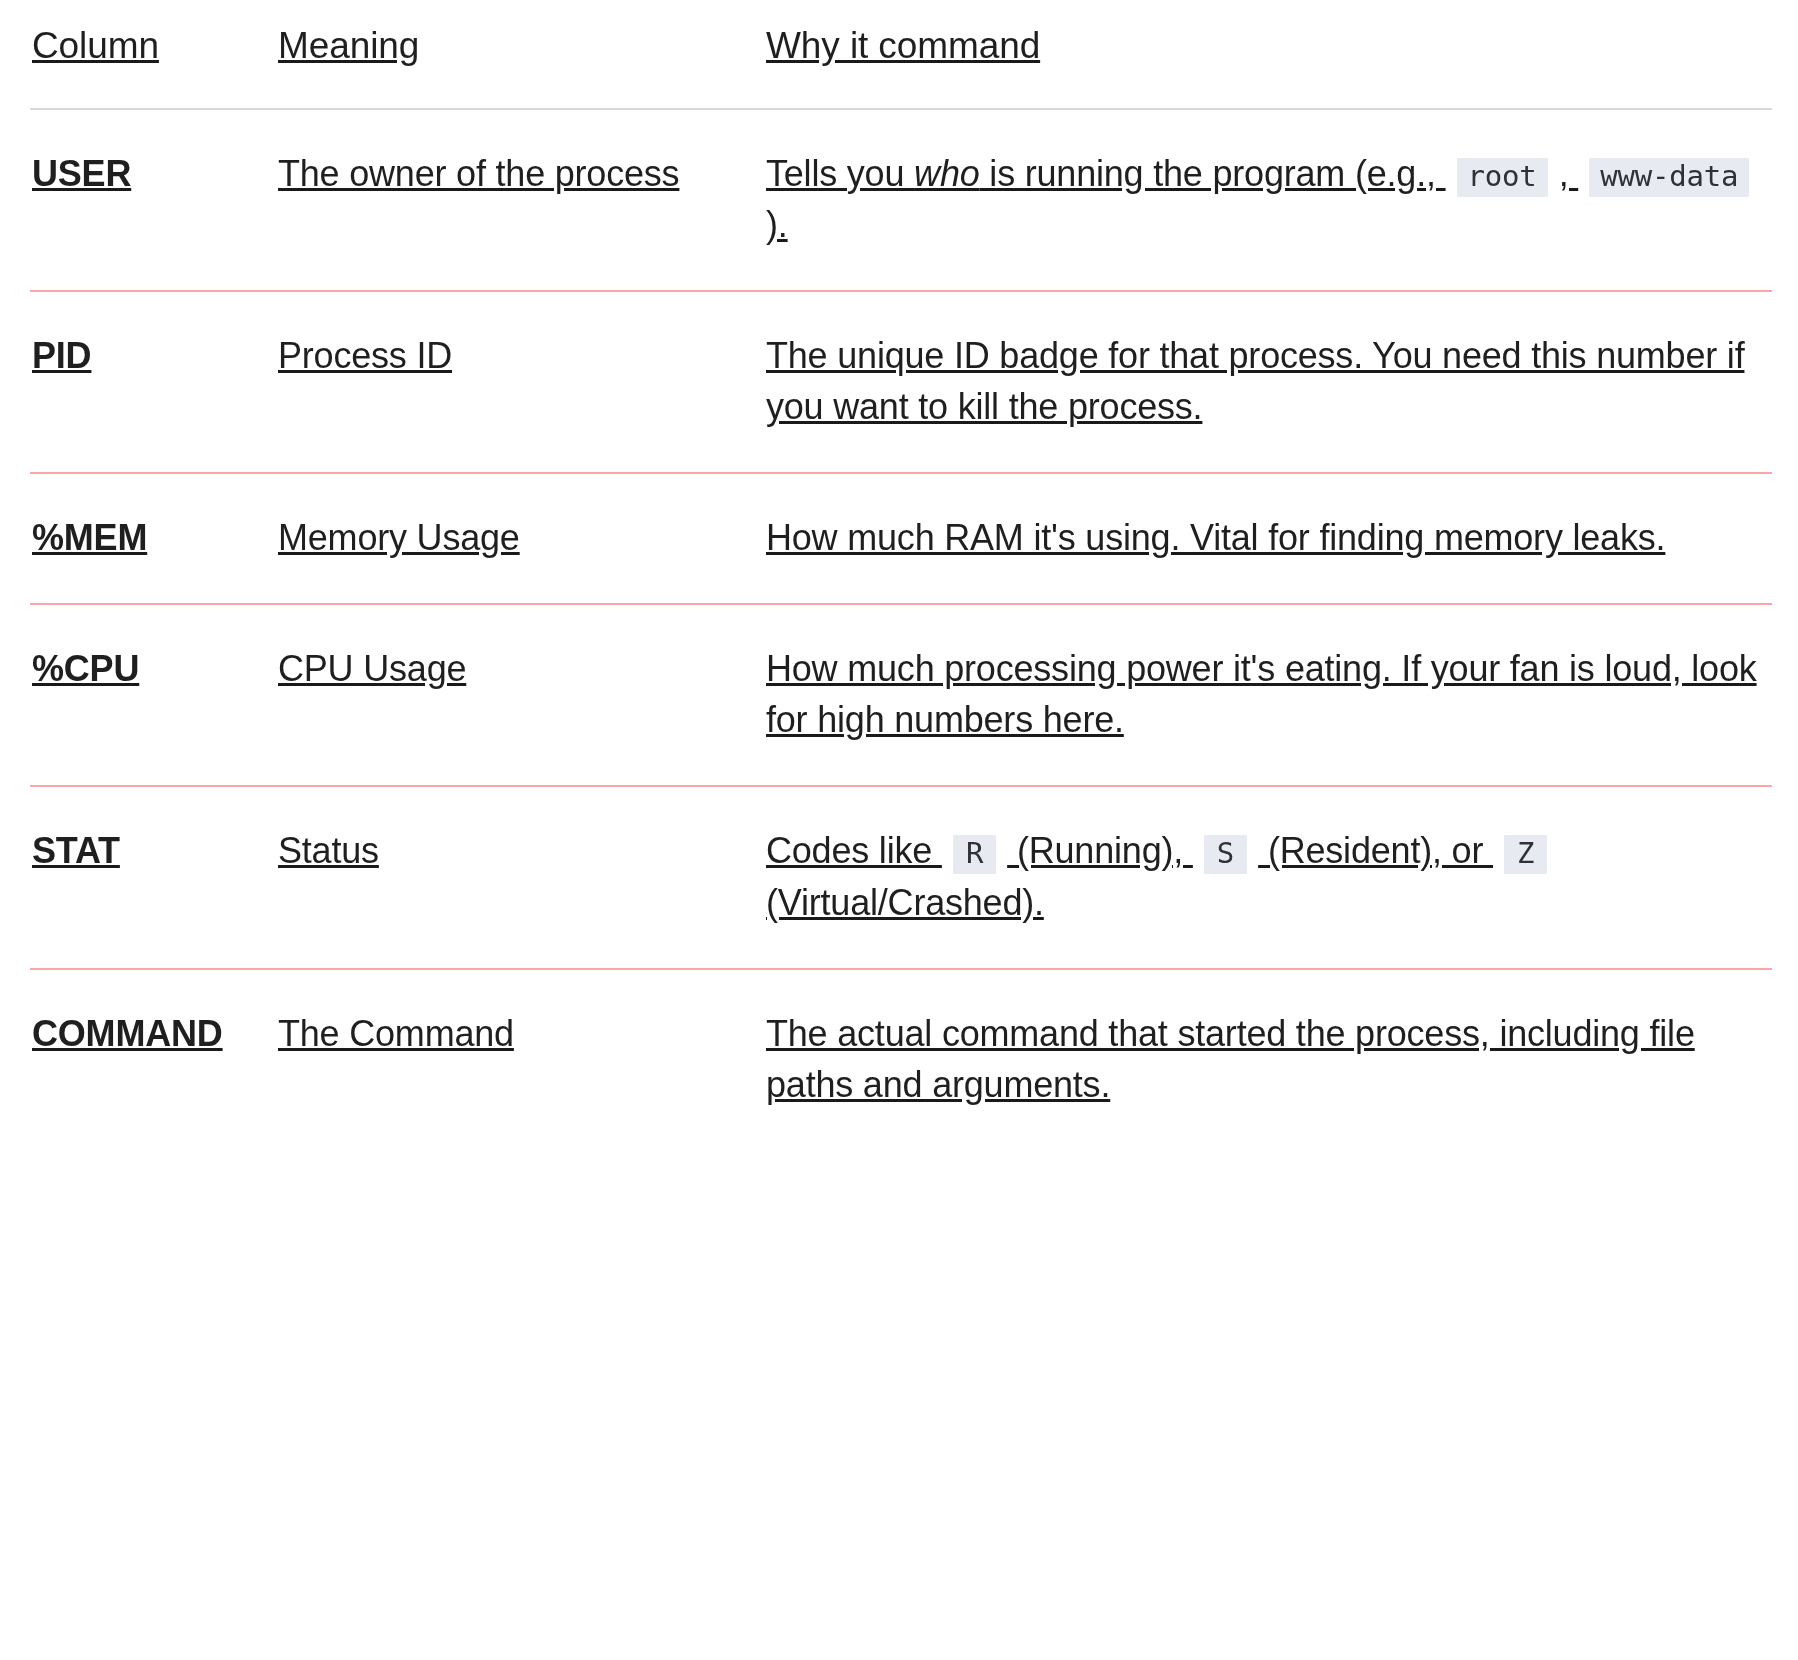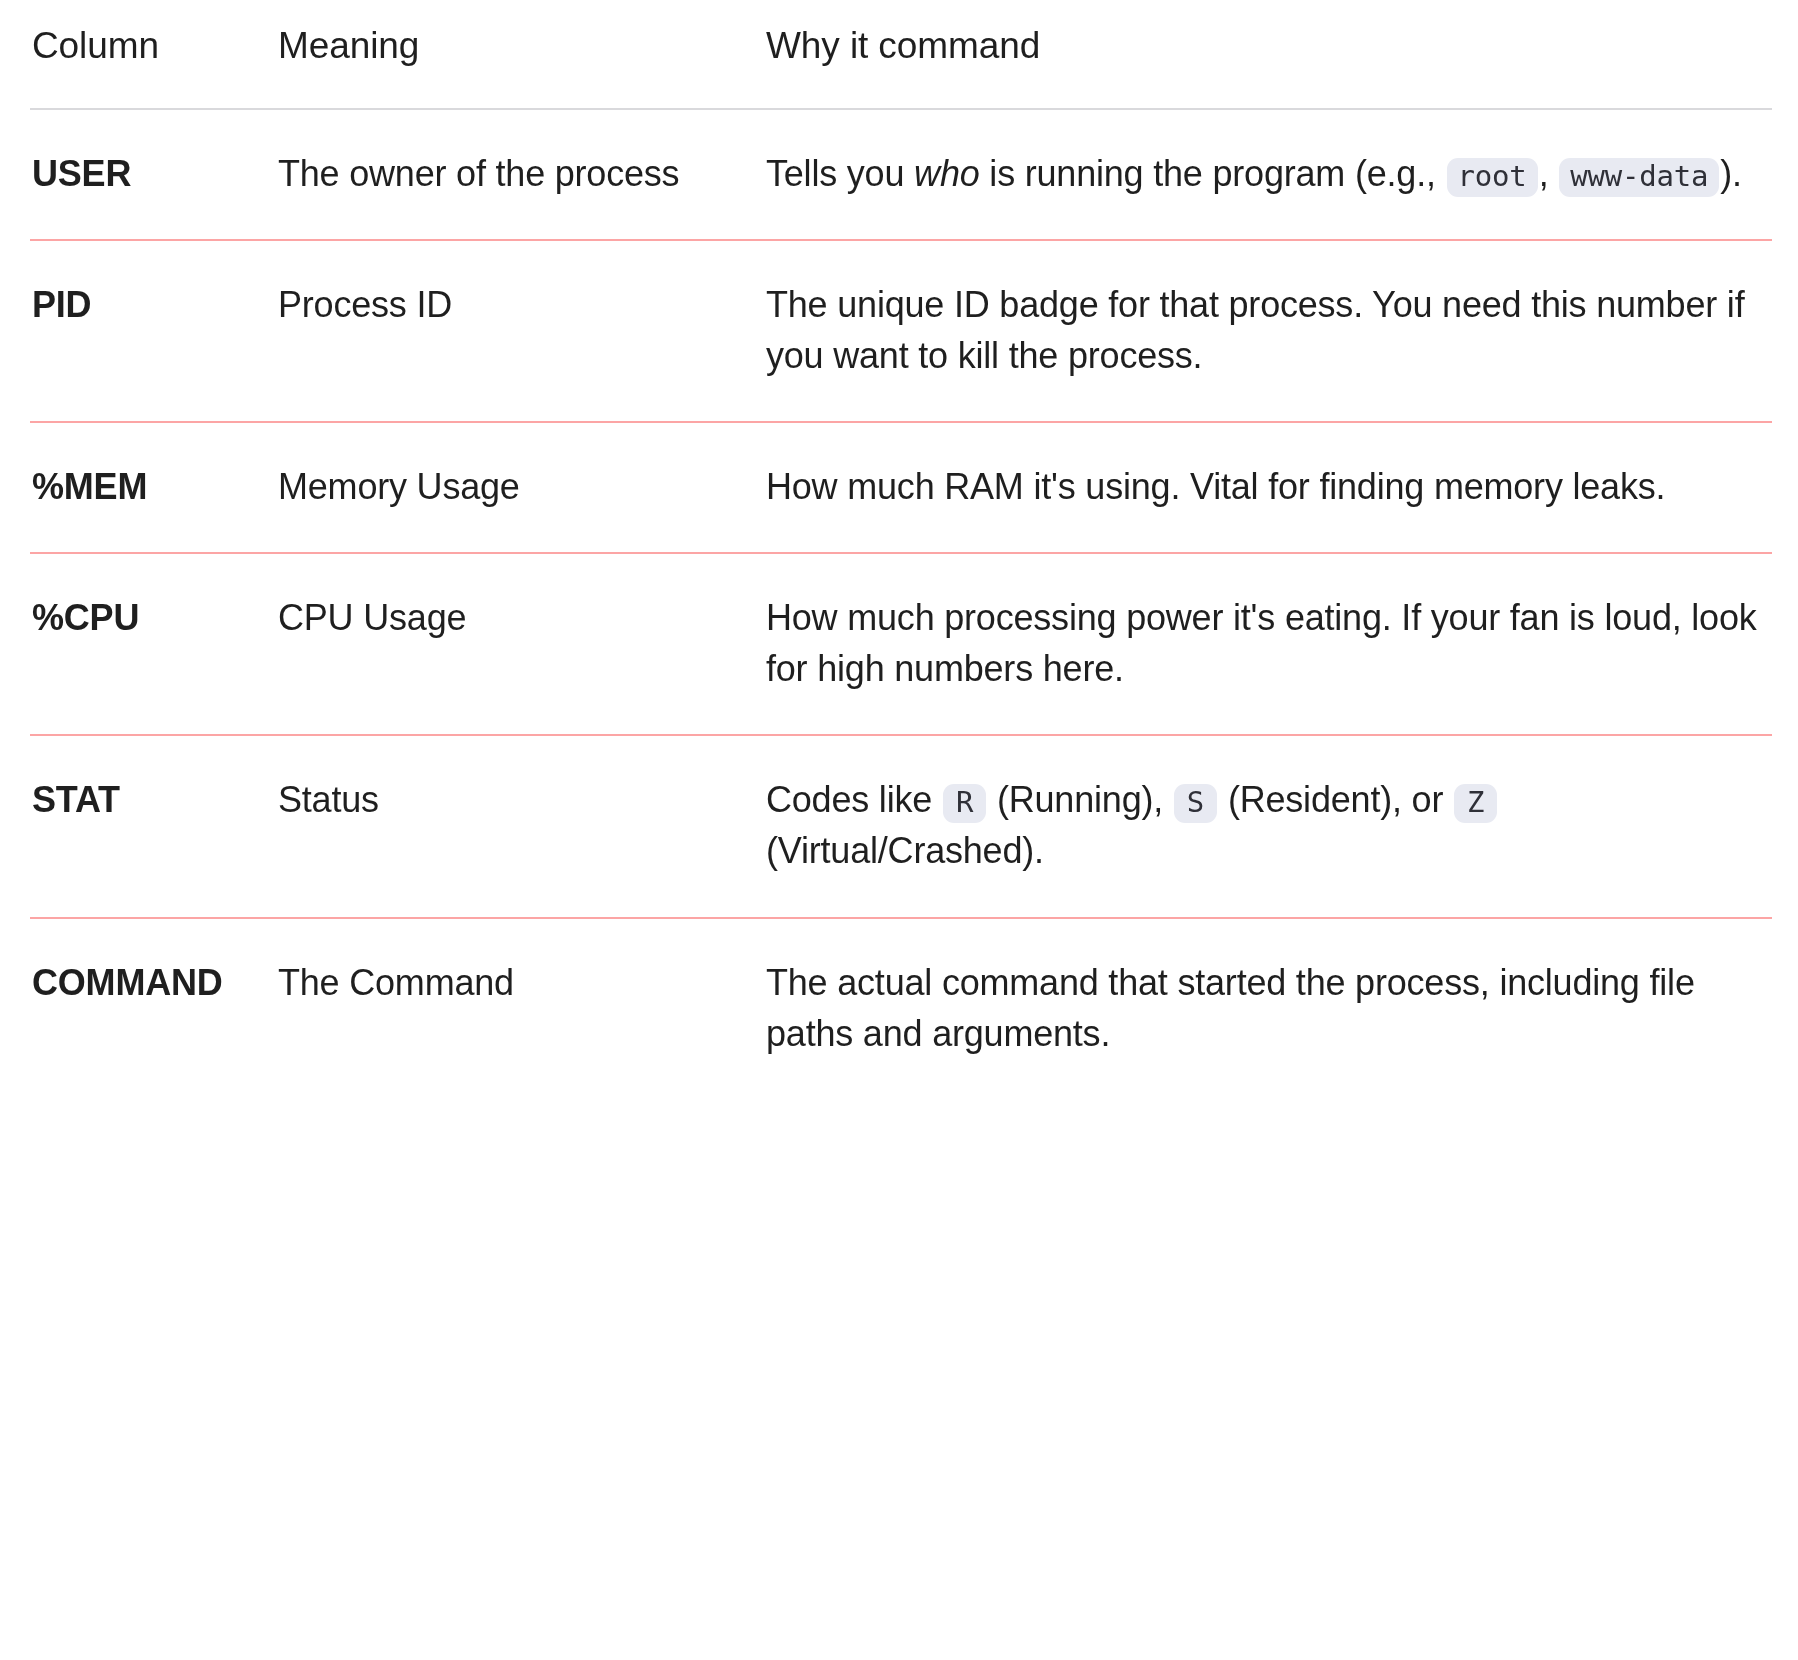--- a/index.html
+++ b/index.html
@@ -20,20 +20,21 @@
     width: 1798px;
     height: 1660px;
     padding: 18px 26px 0 30px;
     background: #ffffff;
   }
 
   table.ref-table {
     border-collapse: collapse;
     width: 1742px;
     table-layout: fixed;
+    text-decoration: underline;
   }
 
   table.ref-table col.col-column  { width: 244px; }
   table.ref-table col.col-meaning { width: 486px; }
   table.ref-table col.col-why     { width: 1012px; }
 
   thead th {
     text-align: left;
     font-weight: 400;
     font-size: 37px;
@@ -81,23 +82,23 @@
     font-weight: 400;
     padding-left: 6px;
     padding-right: 8px;
   }
 
   .code-badge {
     font-family: "DejaVu Sans Mono", "Liberation Mono", monospace;
     background: #e8eaf2;
     color: #2f3038;
     font-size: 29px;
-    border-radius: 11px;
+    border-radius: 1px;
     padding: 4px 11px 6px 11px;
-    margin: 0 1px;
+    margin: 0 11px;
     white-space: nowrap;
     line-height: 1;
     display: inline-block;
     vertical-align: baseline;
   }
 
   .code-badge.narrow {
     padding: 4px 13px 6px 13px;
   }
 

